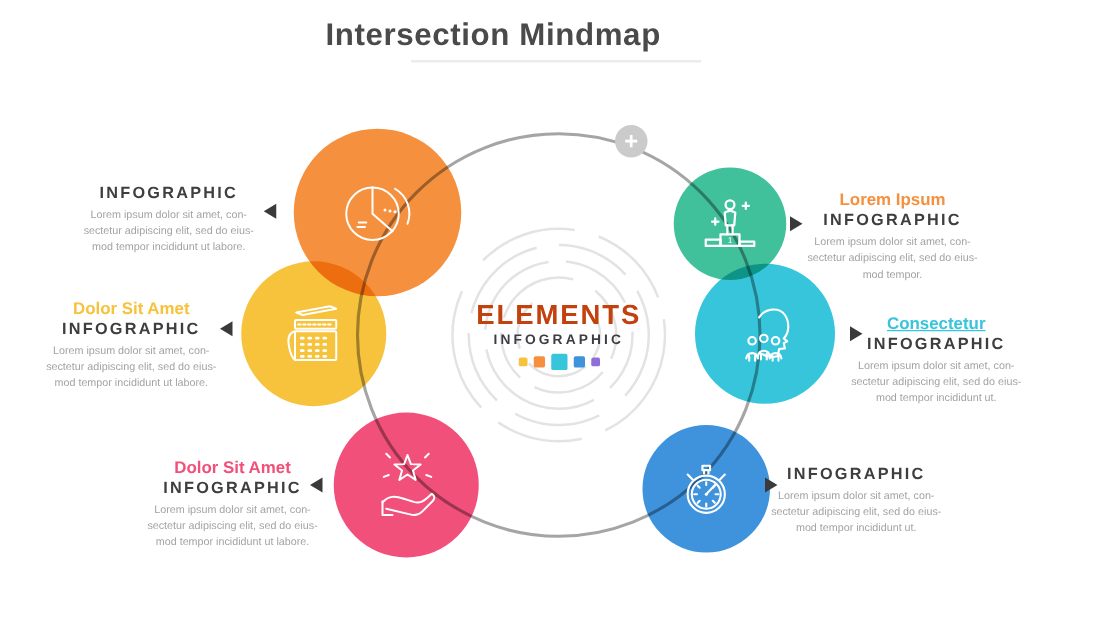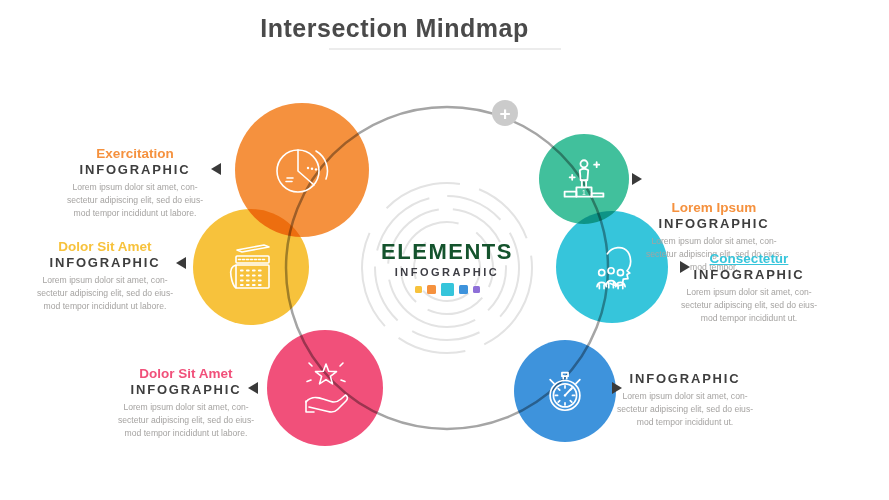--- a/index.html
+++ b/index.html
@@ -20,21 +20,21 @@
   .overlay-svg{left:0;top:0;pointer-events:none;}
   .ring-svg{mix-blend-mode:multiply;}
   
   .plus-badge{
     left:492px;top:100px;width:26px;height:26px;border-radius:50%;
     background:#CBCBCB;color:#fff;display:flex;align-items:center;justify-content:center;
     font-size:19px;font-weight:700;line-height:1;
   }
   
   .center-label{left:346px;top:239px;width:202px;text-align:center;}
-  .center-title{font-size:22px;font-weight:800;letter-spacing:1.5px;color:#14532d;}
+  .center-title{font-size:22px;font-weight:800;letter-spacing:1.5px;color:#c2410c;}
   .center-sub{font-size:11px;font-weight:700;letter-spacing:2.5px;color:#3D3D44;margin-top:1px;}
   .center-squares{display:flex;align-items:center;justify-content:center;gap:5px;margin-top:5px;}
   .sq{border-radius:1.5px;display:inline-block;}
   .sq-s{width:7px;height:7px;}
   .sq-m{width:9px;height:9px;}
   .sq-l{width:13px;height:13px;}
   
   .item{width:170px;text-align:center;}
   .item-title{font-size:13.5px;font-weight:800;margin-bottom:1px;}
   .item-sub{font-size:13px;font-weight:600;letter-spacing:1.8px;color:#3E3E3E;margin-bottom:4px;}
@@ -163,21 +163,20 @@
       <span class="sq sq-l" style="background: rgb(54, 197, 219);"></span>
       <span class="sq sq-m" style="background: rgb(62, 147, 220);"></span>
       <span class="sq sq-s" style="background: rgb(142, 111, 216);"></span>
     </div>
   </div>
 
   <div class="abs main-title">Intersection Mindmap</div>
   <div class="abs title-underline"></div>
 
   <div class="abs item" style="left:50px;top:146px;">
-    <div class="item-title" style="color: rgb(245, 145, 62);">Exercitation</div>
     <div class="item-sub">INFOGRAPHIC</div>
     <div class="item-body">Lorem ipsum dolor sit amet, con-
 sectetur adipiscing elit, sed do eius-
 mod tempor incididunt ut labore.</div>
   </div>
   <div class="abs arrow arrow-l" style="left:211px;top:163px;"></div>
 
   <div class="abs item" style="left:20px;top:239px;">
     <div class="item-title" style="color: rgb(247, 194, 60);">Dolor Sit Amet</div>
     <div class="item-sub">INFOGRAPHIC</div>
@@ -190,21 +189,21 @@
   <div class="abs item" style="left:101px;top:366px;">
     <div class="item-title" style="color: rgb(241, 80, 122);">Dolor Sit Amet</div>
     <div class="item-sub">INFOGRAPHIC</div>
     <div class="item-body">Lorem ipsum dolor sit amet, con-
 sectetur adipiscing elit, sed do eius-
 mod tempor incididunt ut labore.</div>
   </div>
   <div class="abs arrow arrow-l" style="left:248px;top:382px;"></div>
 
   <div class="abs item" style="left:629px;top:152px;">
-    <div class="item-title" style="color: rgb(245, 145, 62); margin-top: 48px;">Lorem Ipsum</div>
+    <div class="item-title" style="color: rgb(245, 145, 62);">Lorem Ipsum</div>
     <div class="item-sub">INFOGRAPHIC</div>
     <div class="item-body">Lorem ipsum dolor sit amet, con-
 sectetur adipiscing elit, sed do eius-
 mod tempor.</div>
   </div>
   <div class="abs arrow arrow-r" style="left:632px;top:173px;"></div>
 
   <div class="abs item" style="left:664px;top:251px;">
     <div class="item-title" style="color: rgb(54, 197, 219); text-decoration: underline;">Consectetur</div>
     <div class="item-sub">INFOGRAPHIC</div>

